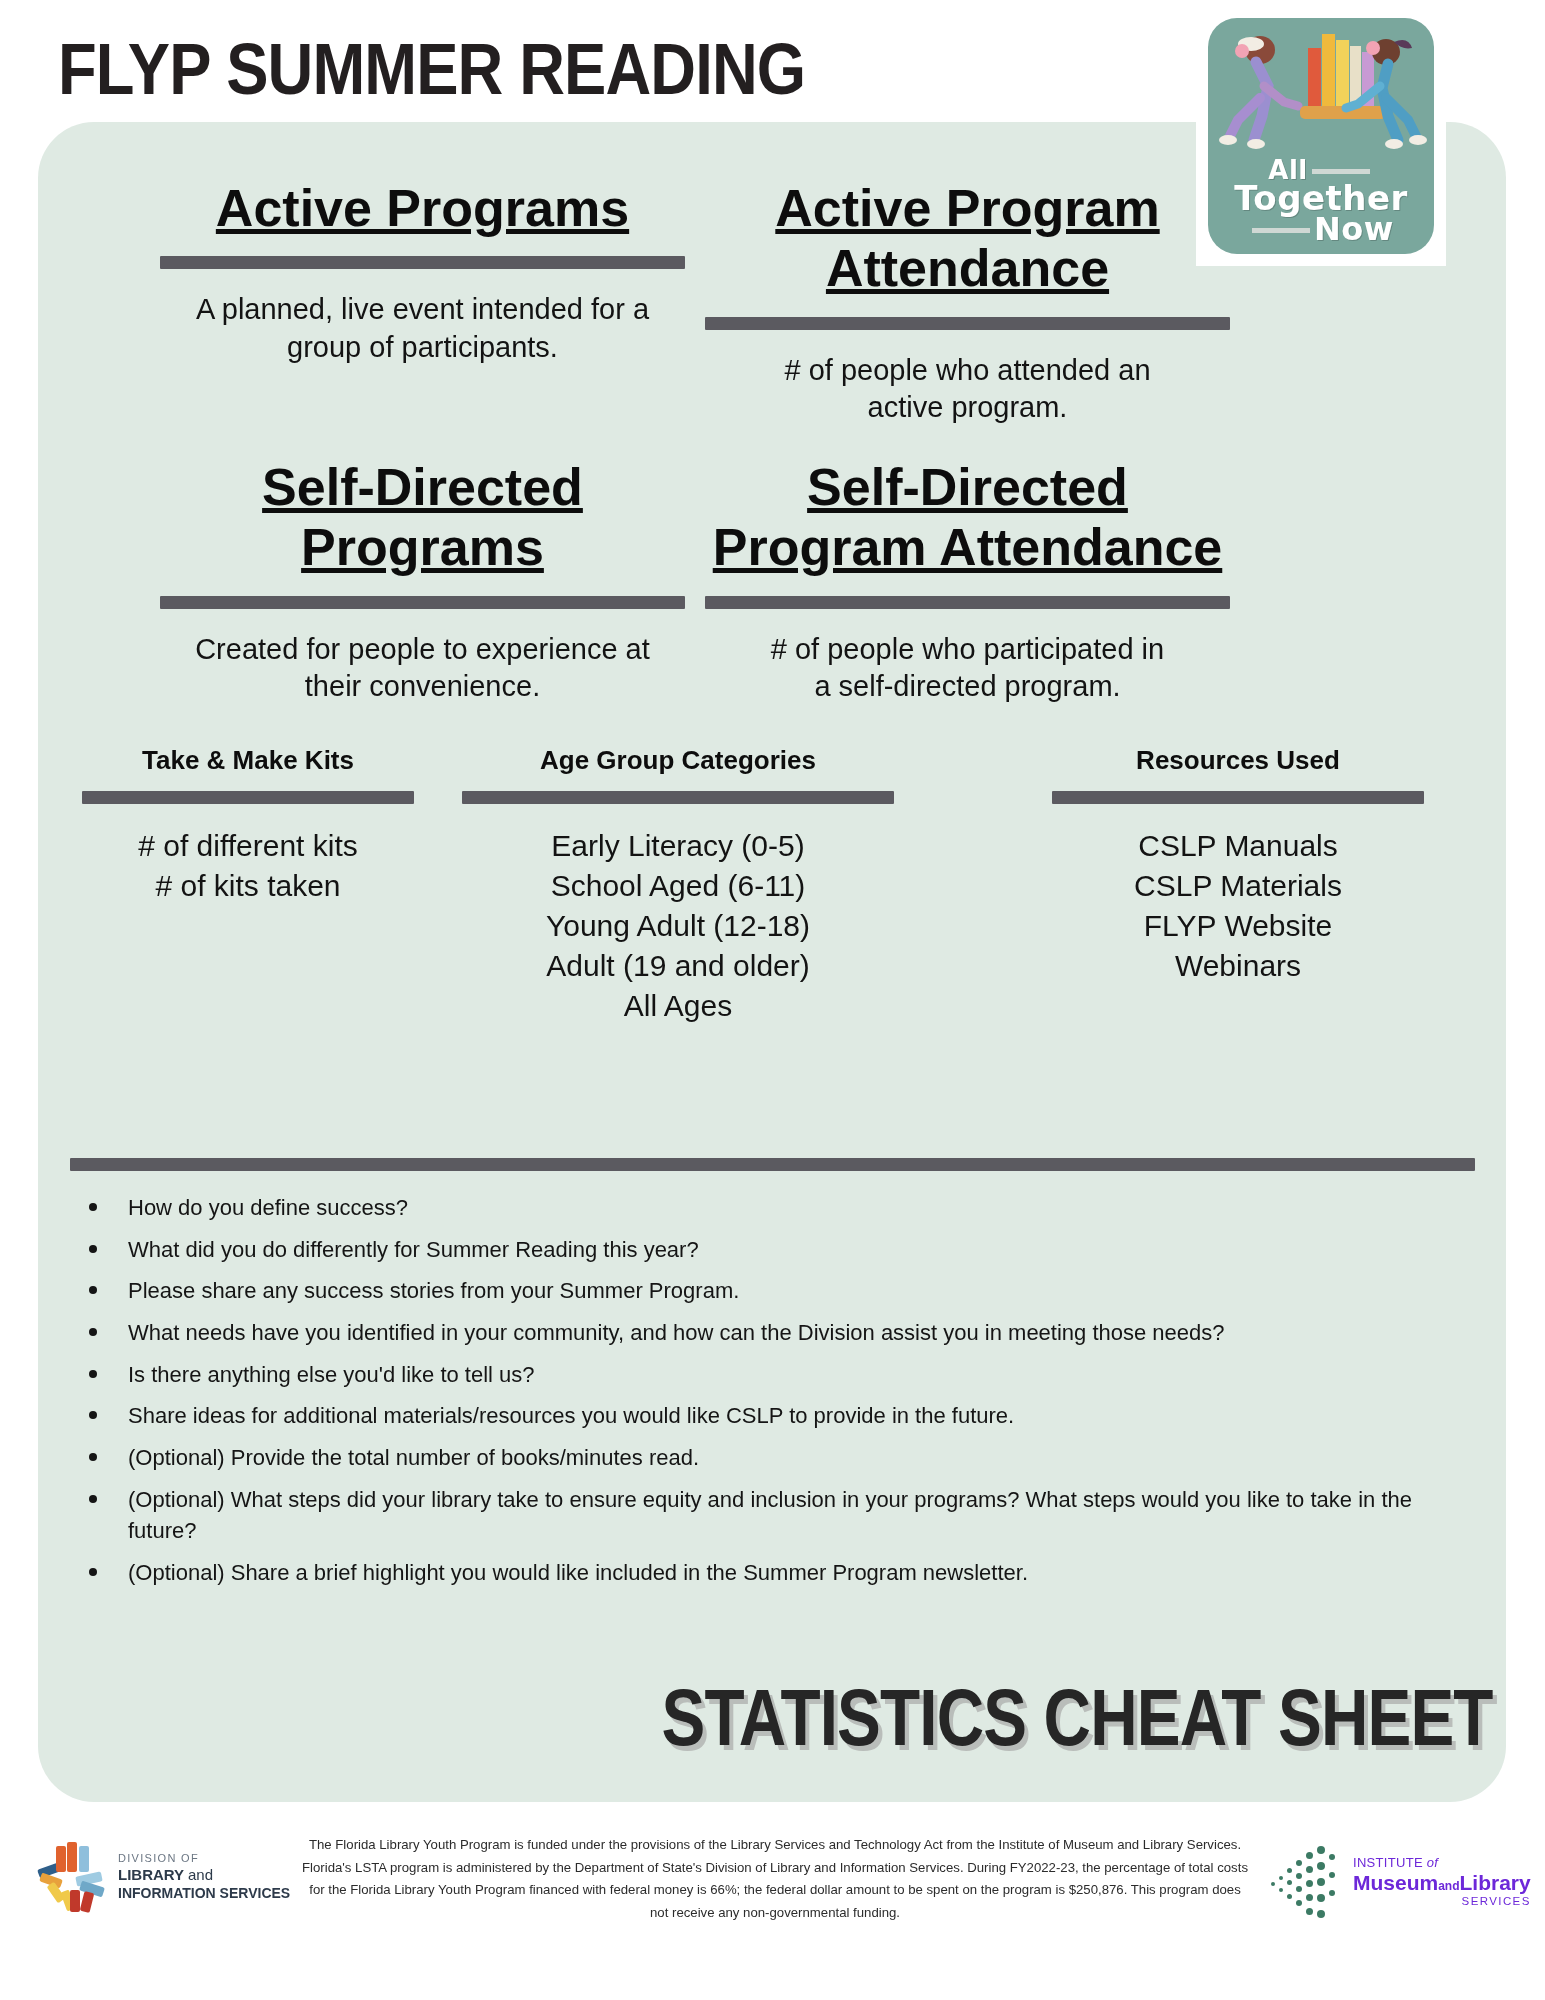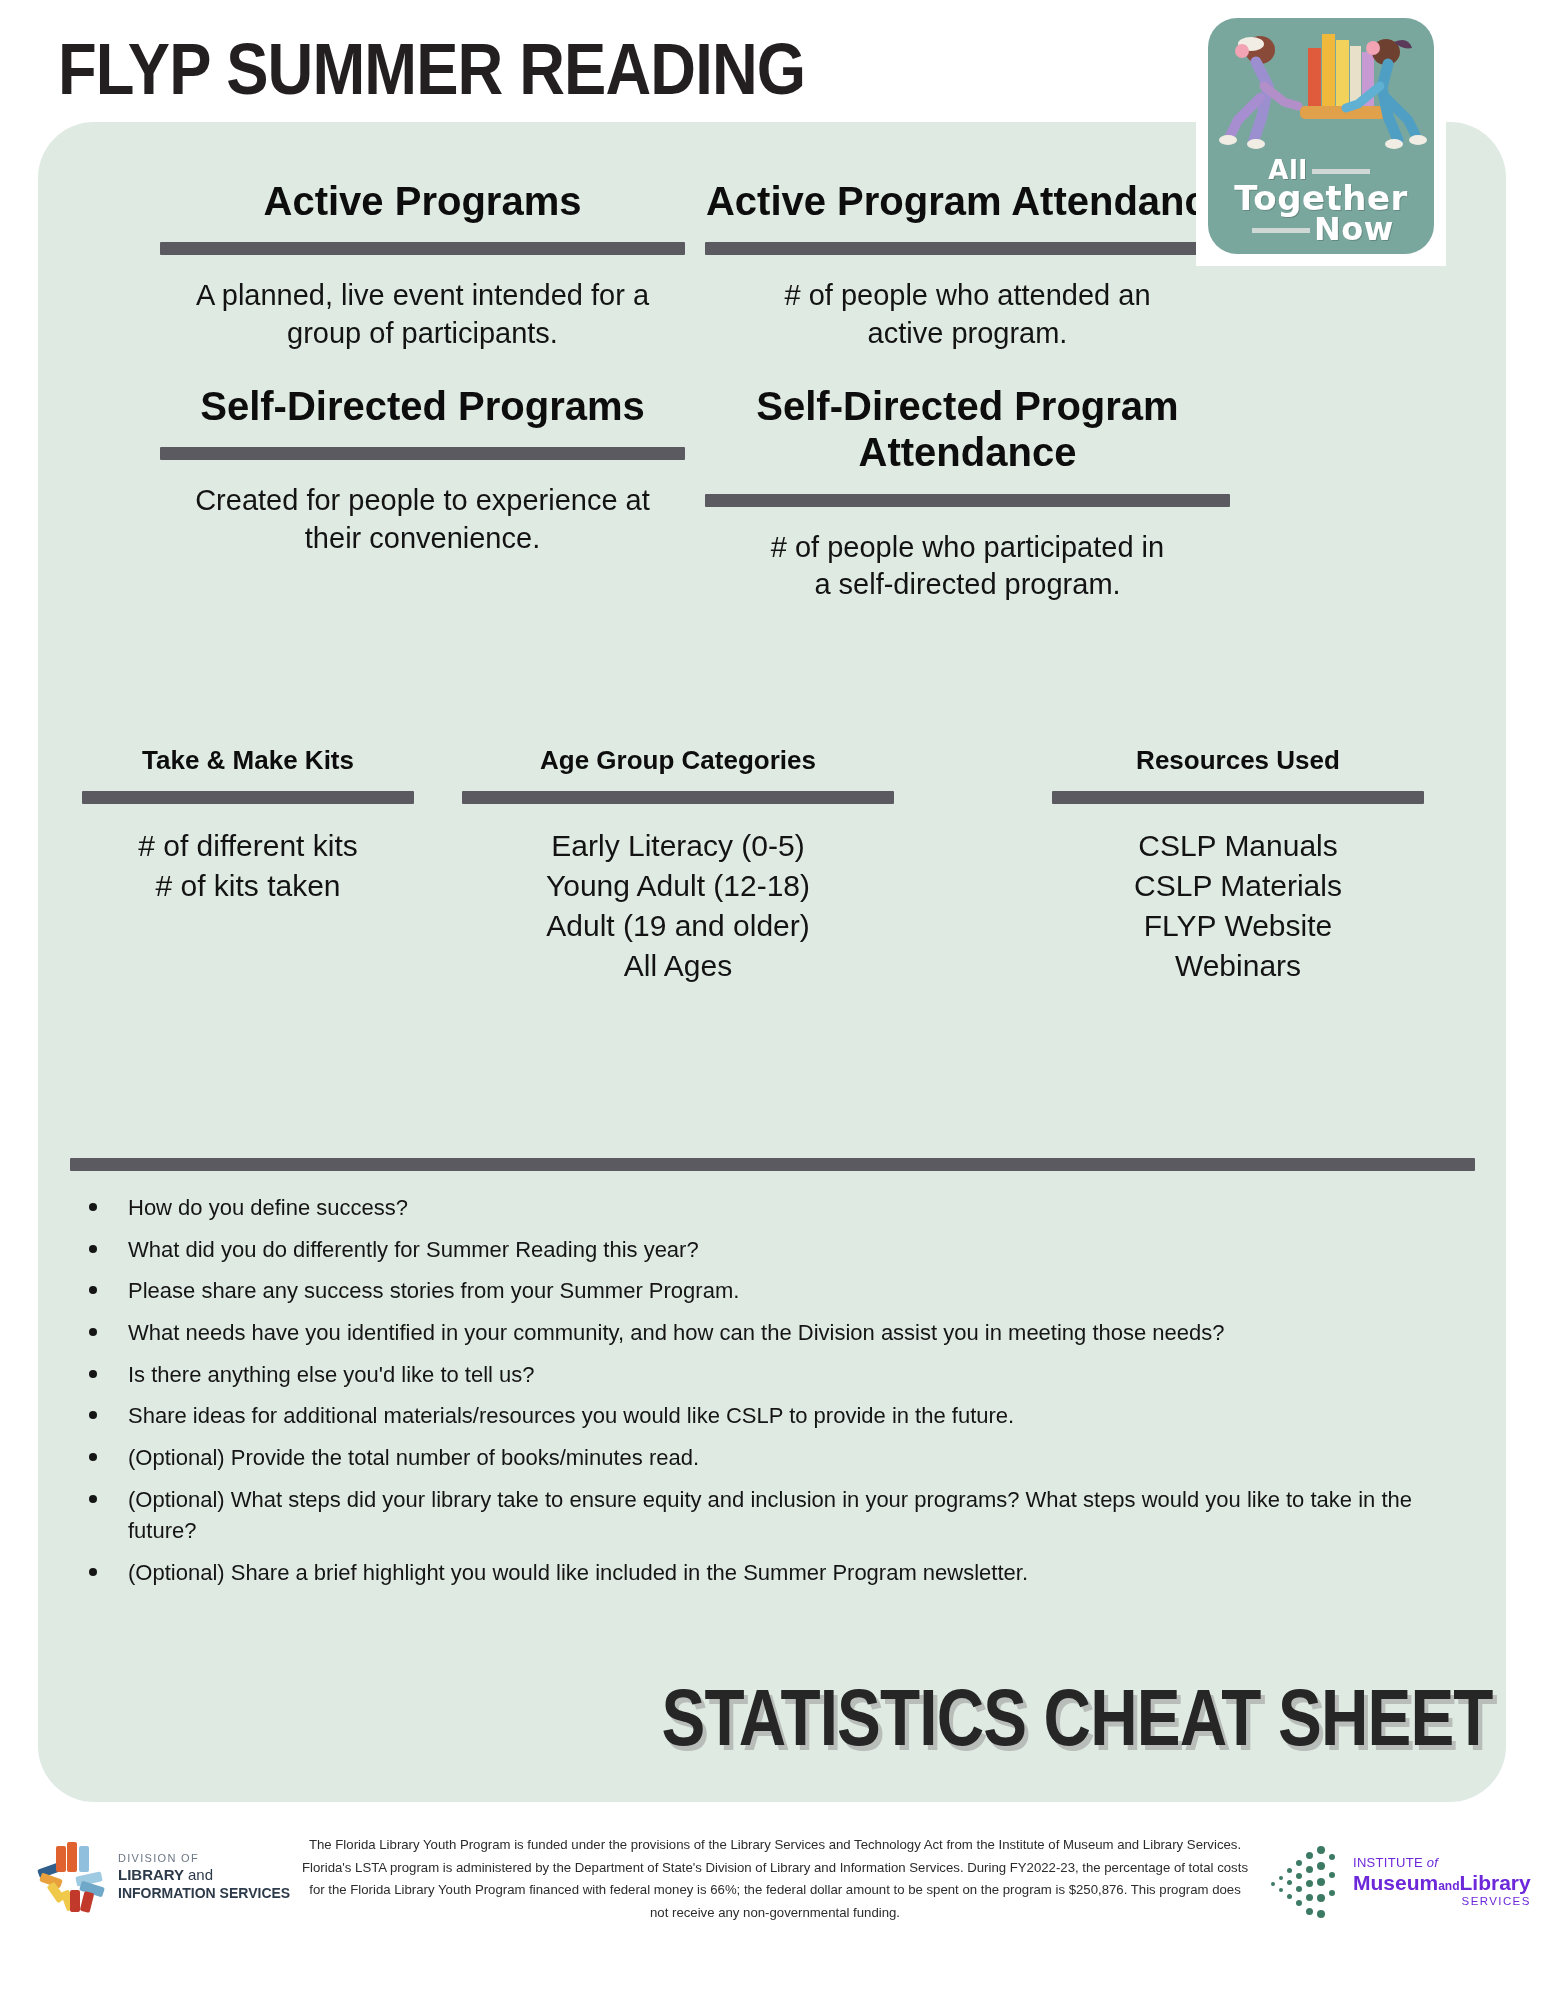--- a/index.html
+++ b/index.html
@@ -80,21 +80,21 @@
     color: #131313;
     text-align: center;
     line-height: 1.30;
   }
   .rule { background: #5b5a60; border-radius: 1px; }
 
   
   .defgrid { position: absolute; left: 150px; top: 178px; width: 1090px; }
   .defrow { display: flex; }
   .defcol { width: 50%; }
-  .defcol .sec-head { font-size: 40px; }
+  .defcol .sec-head { font-size: 52px; text-decoration: underline; }
   .defcol .rule { height: 13px; margin: 18px 10px 22px 10px; }
   .defcol .sec-body { font-size: 29px; padding: 0 42px; }
   .defcol.wide .sec-body { padding: 0 70px; }
   .defrow.r2 { margin-top: 30px; }
 
   
   .tricols { position: absolute; left: 58px; top: 745px; width: 1430px; display: flex; }
   .tricol { flex: 1; padding: 0 14px; }
   .tricol .sec-head { font-size: 26px; white-space: nowrap; }
   .tricol .rule { height: 13px; margin: 16px 10px 22px 10px; }
@@ -247,20 +247,21 @@
     <div class="tricol c1">
       <div class="sec-head">Take &amp; Make Kits</div>
       <div class="rule"></div>
       <div class="sec-body"># of different kits</div>
       <div class="sec-body"># of kits taken</div>
     </div>
     <div class="tricol c2">
       <div class="sec-head">Age Group Categories</div>
       <div class="rule"></div>
       <div class="sec-body">Early Literacy (0-5)</div>
+      <div class="sec-body">School Aged (6-11)</div>
       <div class="sec-body">Young Adult (12-18)</div>
       <div class="sec-body">Adult (19 and older)</div>
       <div class="sec-body">All Ages</div>
     </div>
     <div class="tricol c3">
       <div class="sec-head">Resources Used</div>
       <div class="rule"></div>
       <div class="sec-body">CSLP Manuals</div>
       <div class="sec-body">CSLP Materials</div>
       <div class="sec-body">FLYP Website</div>

